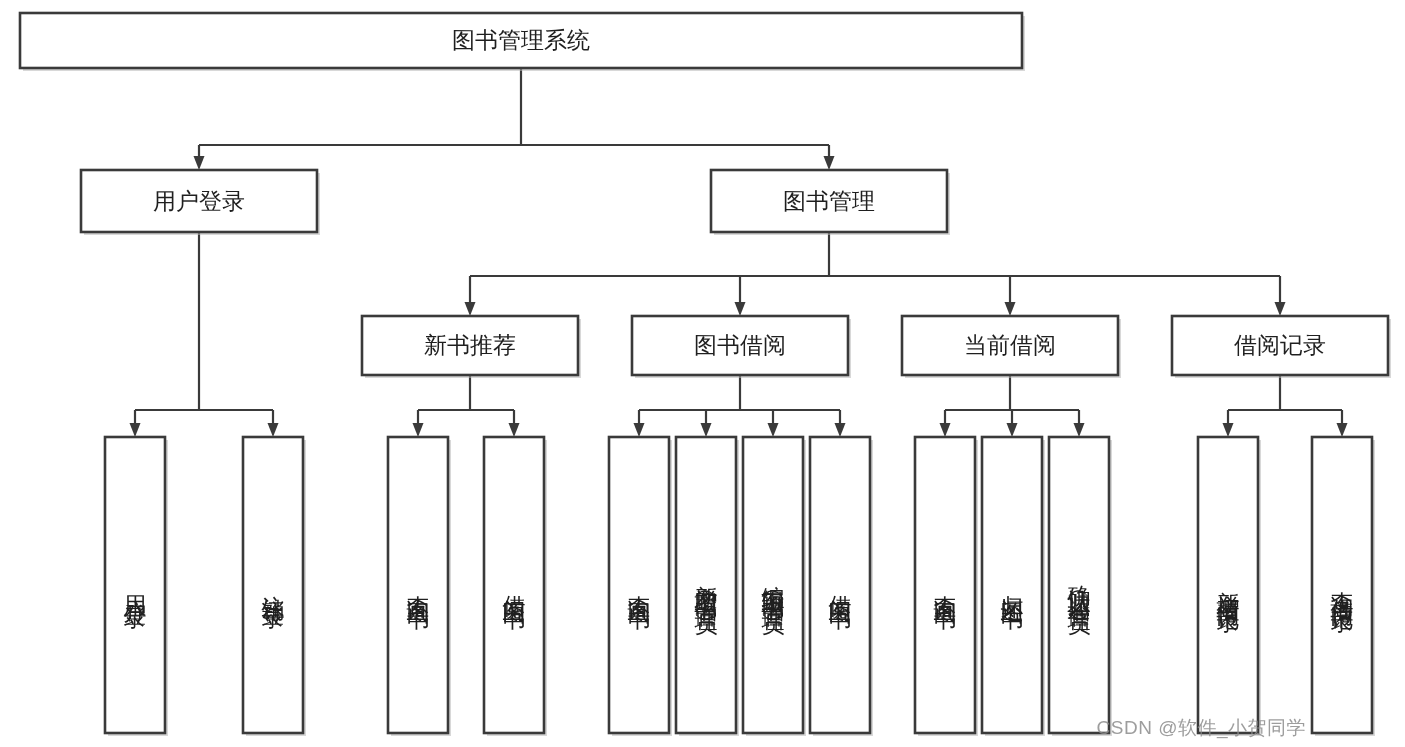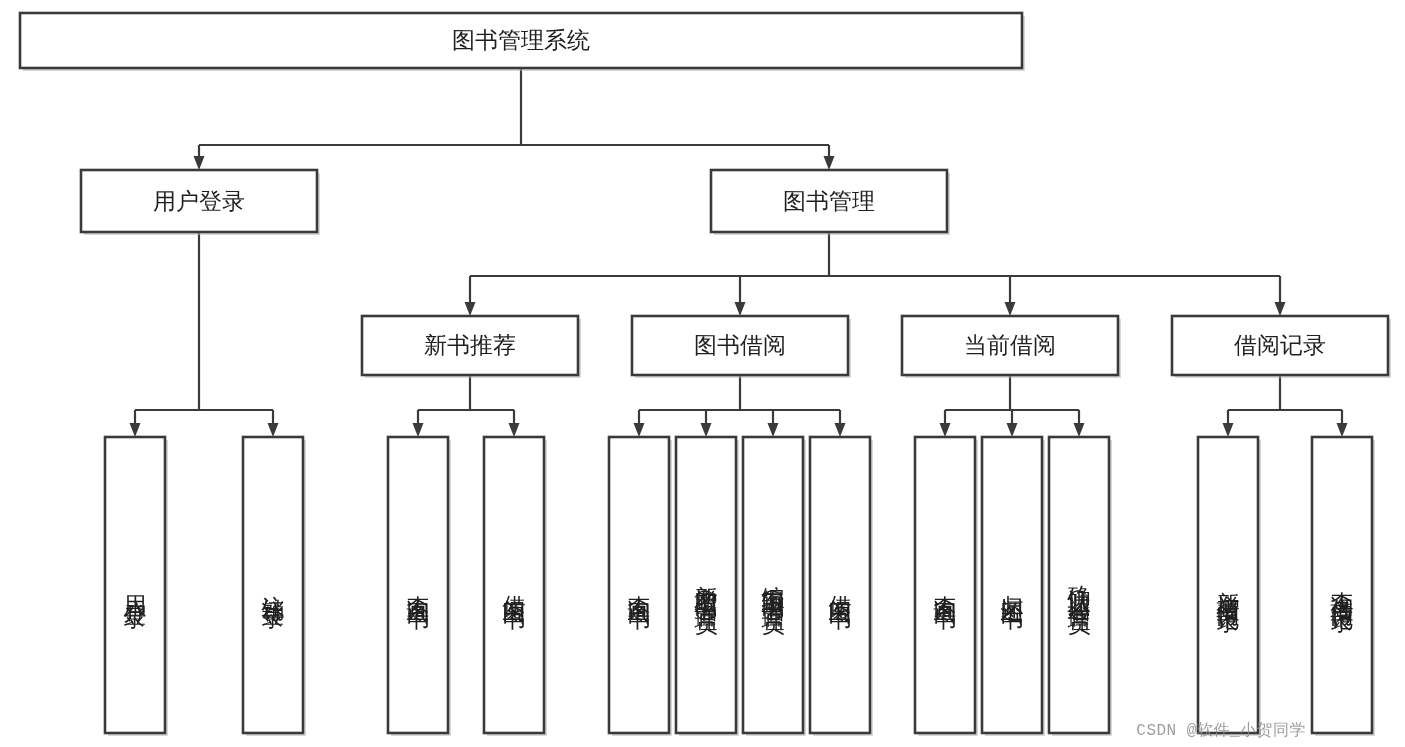--- a/index.html
+++ b/index.html
@@ -51,22 +51,22 @@
     font-family: "DejaVu Sans", "Liberation Sans", sans-serif;
     font-size: 23px;
     fill: #1f1f1f;
     text-anchor: middle;
     dominant-baseline: middle;
   }
   .watermark-text {
     position: absolute;
     right: 12px;
     bottom: 6px;
-    font-family: Liberation Mono, monospace;
-    font-size: 16px;
+    font-family: Liberation Sans, sans-serif;
+    font-size: 19px;
     color: #8d8d8d;
     opacity: 0.85;
     white-space: nowrap;
     letter-spacing: 0.5px;
   }
 </style>
 </head>
 <body>
 
 <div id="diagram-root">

